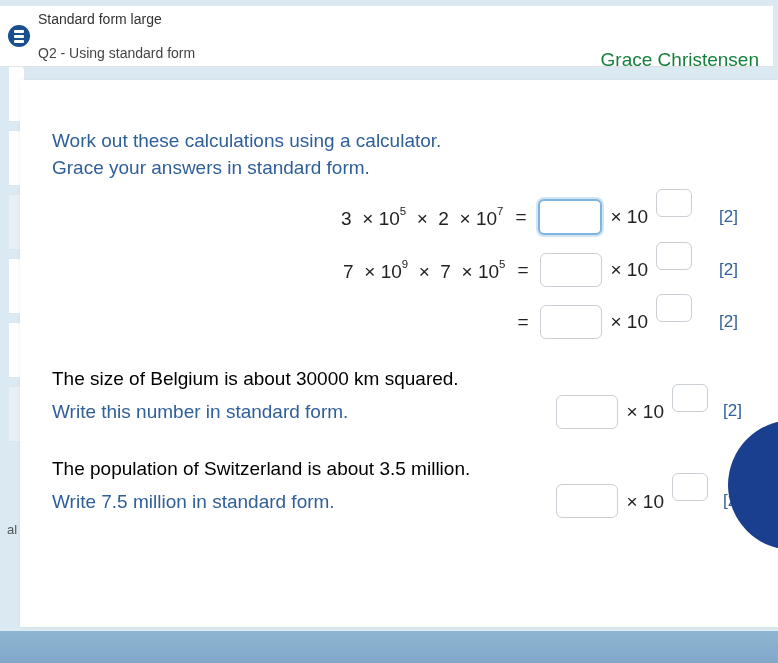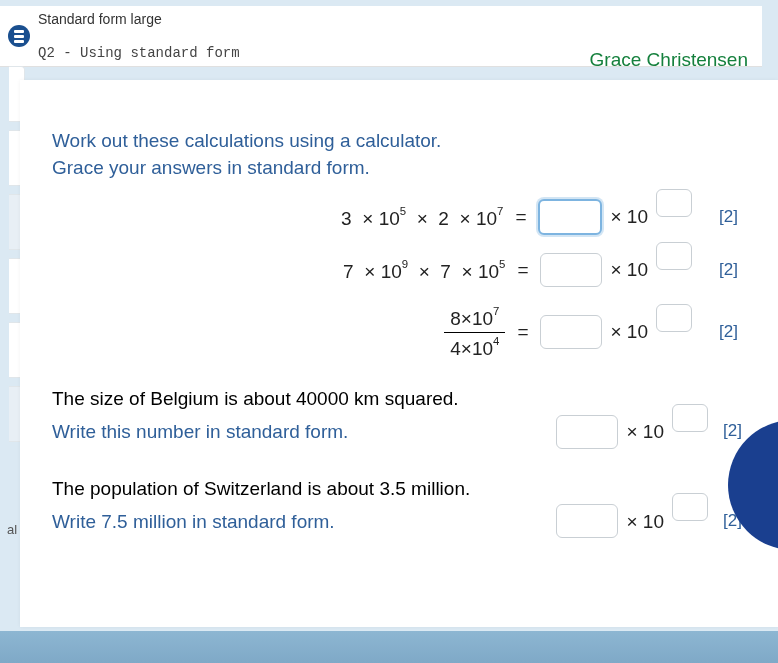--- a/index.html
+++ b/index.html
@@ -24,21 +24,21 @@
   .viewport {
     width: 778px;
     height: 663px;
     position: relative;
     overflow: hidden;
     background: var(--outer);
   }
   
   .header {
     position: absolute;
-    left: 0; right: 16px; top: 6px;
+    left: 0; right: 5px; top: 6px;
     height: 60px;
     background: var(--header-bg);
     border-bottom: 1px solid #e0e0e0;
     display: flex;
     align-items: center;
     padding: 0 14px 0 8px;
   }
   .logo {
     width: 22px; height: 22px;
     border-radius: 50%;
@@ -57,21 +57,21 @@
     background: #fff;
     border-radius: 1px;
   }
   .header-titles {
     flex: 1 1 auto;
     display: flex;
     flex-direction: column;
     line-height: 1.3;
   }
   .header-title { font-size: 14px; color: #333; }
-  .header-sub   { font-size: 14px; color: #444; margin-top: 16px; font-family: Liberation Mono, monospace; }
+  .header-sub   { font-size: 14px; color: #444; margin-top: 16px; }
   .user-name {
     flex: 0 0 auto;
     font-size: 19px;
     color: #15803d;
     margin-top: 47px;
   }
 
   
   .left-strip {
     position: absolute;
@@ -272,42 +272,31 @@
       <span class="eq">=</span>
       <span class="answer">
         <input class="mantissa" style="">
         <span class="times10">× 10</span>
         <input class="exp" style="">
       </span>
       <span class="marks">[2]</span>
     </div>
 
     <div class="eqrow">
-      <span class="expr">
-        <span class="frac">
-          <span class="num">
-            <span>8</span><span>×</span><span>10</span><sup>7</sup>
-          </span>
-          <span class="bar"></span>
-          <span class="den">
-            <span>4</span><span>×</span><span>10</span><sup>4</sup>
-          </span>
-        </span>
-      </span>
       <span class="eq">=</span>
       <span class="answer">
         <input class="mantissa" style="">
         <span class="times10">× 10</span>
         <input class="exp" style="">
       </span>
       <span class="marks">[2]</span>
     </div>
 
     <div class="word">
-      <div class="statement">The size of Belgium is about 40000 km squared.</div>
+      <div class="statement">The size of Belgium is about 30000 km squared.</div>
       <div class="wordrow">
         <div class="prompt">Write this number in standard form.</div>
         <span class="answer">
           <input class="mantissa" style="">
           <span class="times10">× 10</span>
           <input class="exp" style="">
         </span>
         <span class="marks">[2]</span>
       </div>
     </div>

